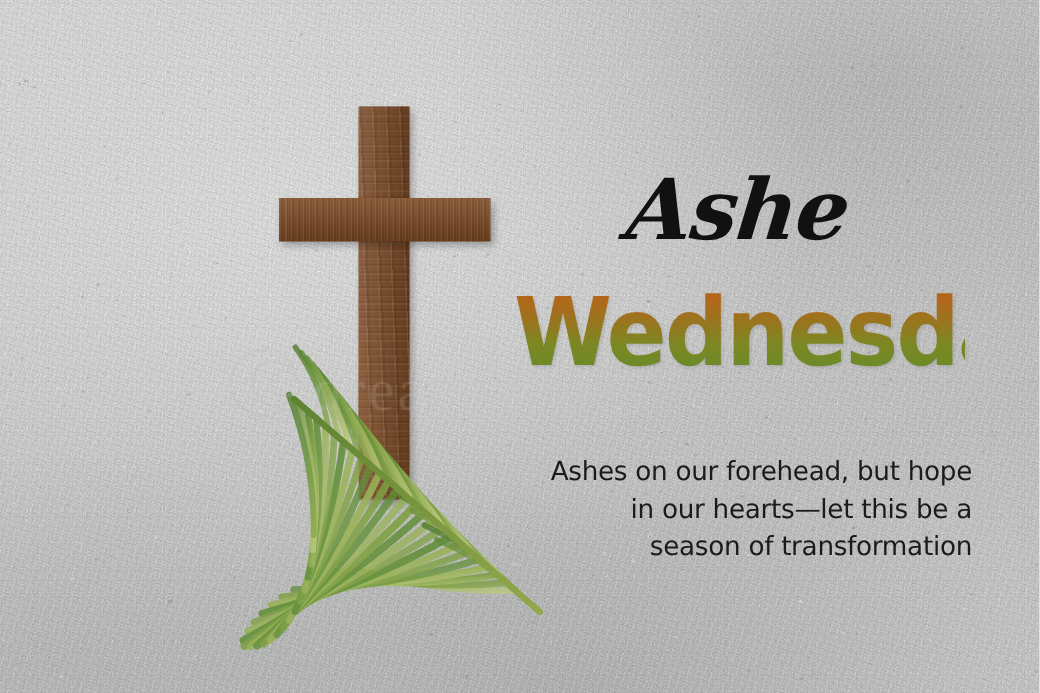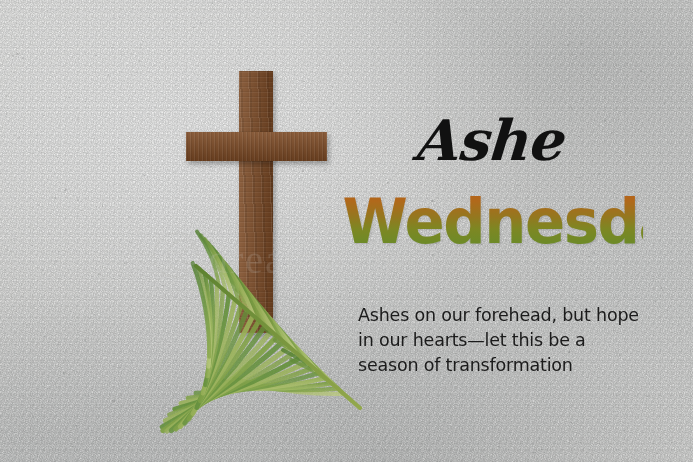--- a/index.html
+++ b/index.html
@@ -151,21 +151,21 @@
     -webkit-background-clip: text;
     background-clip: text;
     color: transparent;
     -webkit-text-fill-color: transparent;
     filter: drop-shadow(1px 1px 1px rgba(0,0,0,.12));
   }
   .verse {
     position: absolute;
     left: 358px; top: 303px;
     width: 290px;
-    text-align: left;
+    text-align: right;
     font-family: "DejaVu Sans", sans-serif;
     font-size: 17.5px;
     line-height: 1.42;
     color: #1b1b1b;
     letter-spacing: -0.2px;
   }
 </style>
 </head>
 <body>
 

